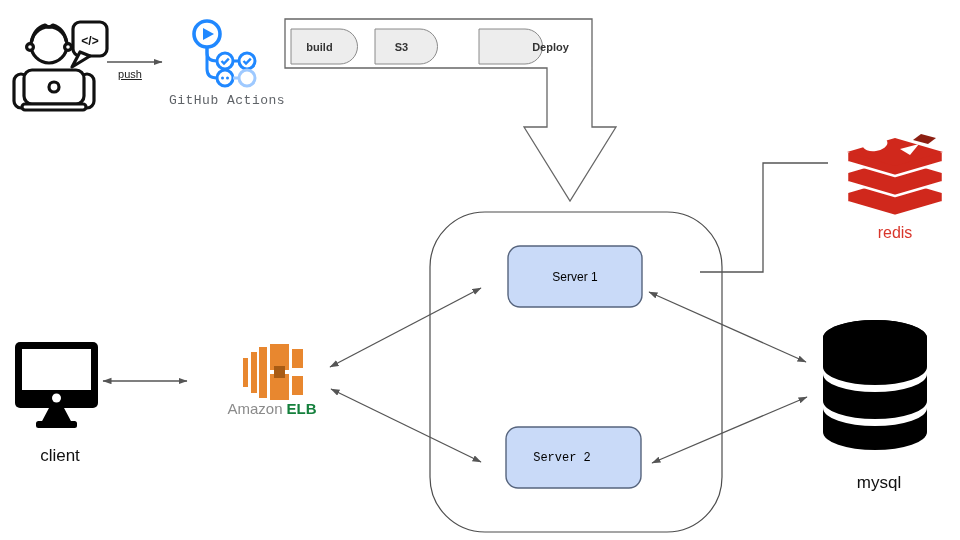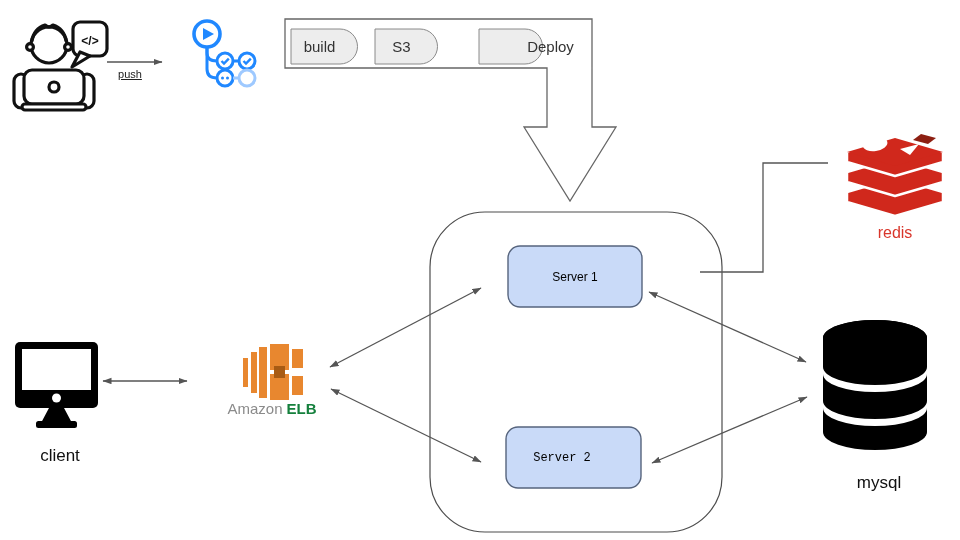--- a/index.html
+++ b/index.html
@@ -3,21 +3,21 @@
 <meta charset="utf-8">
 <style>
   html,body{margin:0;padding:0;background:#fff;}
   #stage{position:relative;width:960px;height:540px;background:#ffffff;overflow:hidden;
          font-family:"Liberation Sans",sans-serif;color:#1a1a1a;}
   #diagram-svg{position:absolute;left:0;top:0;}
   .lbl{position:absolute;display:flex;align-items:center;justify-content:center;
        text-align:center;white-space:nowrap;}
   .lbl-push{font-size:11px;color:#222;text-decoration:underline;}
   .lbl-gha{font-family:"Liberation Mono","DejaVu Sans Mono",monospace;font-size:13px;color:#5f6368;letter-spacing:.5px;}
-  .lbl-stage{font-size:15px;color:#333;}
+  .lbl-stage{font-size:11px;color:#333;font-weight:bold;}
   .lbl-server{font-size:12px;color:#000;}
   .lbl-node{font-size:17px;color:#111;}
   .lbl-redis{font-size:16px;color:#d9362b;}
   .lbl-elb{font-size:15px;color:#8b8b8b;}
   .lbl-elb b{color:#15803d;font-weight:bold;margin-left:4px;}
 </style>
 </head>
 <body>
 
 <div id="stage">
@@ -113,20 +113,21 @@
     <g transform="translate(823,320)">
       <path d="M0,18 v94 a52,18 0 0 0 104,0 v-94 a52,18 0 0 0 -104,0 z" fill="#000"></path>
       <ellipse cx="52" cy="18" rx="52" ry="18" fill="#000"></ellipse>
       <path d="M0,47 a52,18 0 0 0 104,0 l0,7 a52,18 0 0 1 -104,0 z" fill="#fff"></path>
       <path d="M0,81 a52,18 0 0 0 104,0 l0,7 a52,18 0 0 1 -104,0 z" fill="#fff"></path>
     </g>
   </svg>
 
   <div class="lbl lbl-push" style="left:110px;top:66px;width:40px;height:16px;">push</div>
 
+  <div class="lbl lbl-gha" style="left:157px;top:92px;width:140px;height:16px;">GitHub Actions</div>
 
   <div class="lbl lbl-stage" style="left:291px;top:38px;width:57px;height:17px;">build</div>
   <div class="lbl lbl-stage" style="left:375px;top:38px;width:53px;height:17px;">S3</div>
   <div class="lbl lbl-stage" style="left:479px;top:38px;width:55px;height:17px;margin-left:44px;">Deploy</div>
 
   <div class="lbl lbl-server" style="left:508px;top:246px;width:134px;height:61px;">Server 1</div>
   <div class="lbl lbl-server" style="left:506px;top:427px;width:112px;height:61px;font-family:Liberation Mono, monospace;">Server 2</div>
 
   <div class="lbl lbl-node" style="left:20px;top:445px;width:80px;height:22px;">client</div>
 

